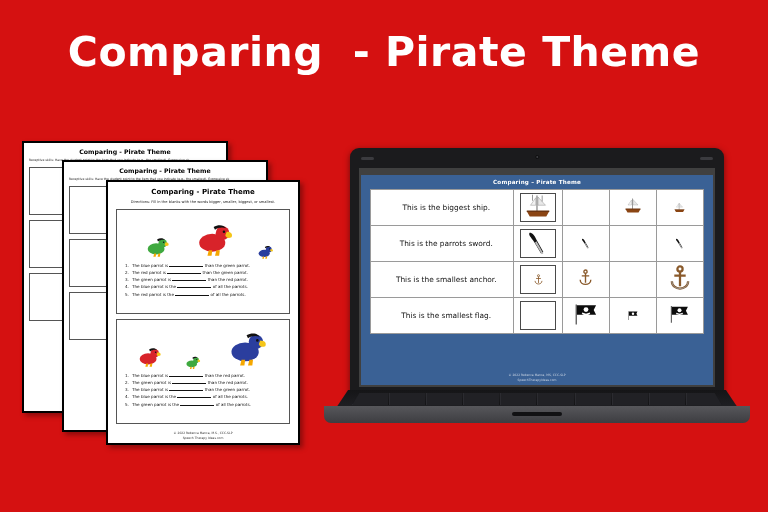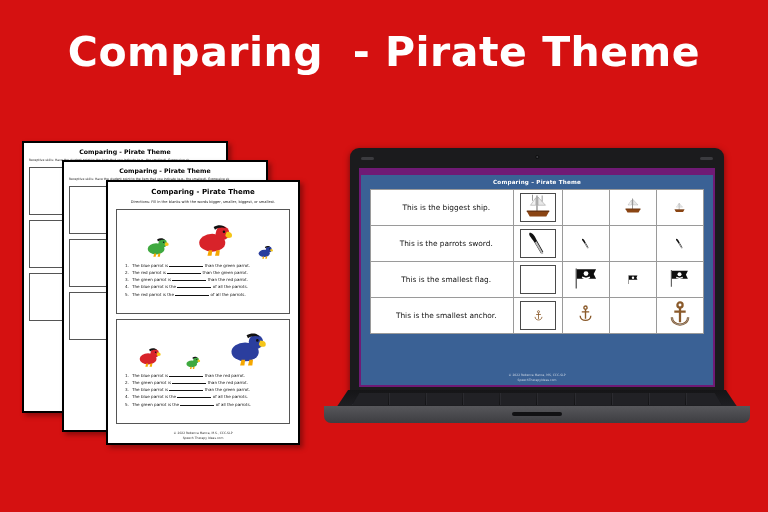--- a/index.html
+++ b/index.html
@@ -99,21 +99,21 @@
   #cam{
     position:absolute; left:50%; top:7px; transform:translateX(-50%);
     width:3.5px; height:3.5px; border-radius:50%;
     background:#3a3a3e; border:0.8px solid #0b0b0c;
   }
   .lid-tab{ position:absolute; top:9px; width:13px; height:3px; border-radius:2px; background:#3b3b3f;}
   #lid-tab-l{ left:11px; }
   #lid-tab-r{ right:11px; }
   #screen{
     position:absolute; left:9px; top:20px; right:9px; bottom:7px;
-    background:#701a75;
+    background:#404040;
     padding:4px 0 16px 0;
   }
   #slide{
     position:absolute; left:2px; top:7px; right:2px; bottom:2px;
     background:#3A6195;
     padding:4px 9px 0 9px;
   }
   #slide-title{
     text-align:center; color:#ffffff; font-weight:700;
     font-size:5.6px; letter-spacing:.2px; margin-bottom:4px;
@@ -419,20 +419,51 @@
                 <span class="icon-wrap">
                   <svg width="12" height="12" viewBox="0 0 34 34">
                       <path d="M6 5c4 0 6 3 9 9l9 16-3 2-9-15C8 11 4 8 6 5z" fill="#111"></path>
                       <path d="M15 16c3 5 6 11 9 16l-2 1-9-15z" fill="#b9b9b9"></path>
                     </svg>
                 </span>
               </td>
             </tr>
 
             <tr>
+              <td class="prompt">This is the smallest anchor.</td>
+              <td class="answer">
+                <div class="abox"></div>
+                <span class="icon-wrap">
+                  <svg width="11" height="11" viewBox="0 0 32 32">
+                      <circle cx="16" cy="5" r="3" fill="none" stroke="#8a5a2b" stroke-width="2.4"></circle>
+                      <path d="M16 8v18M9 13h14M6 20c0 6 5 9 10 9s10-3 10-9" fill="none" stroke="#8a5a2b" stroke-width="2.4"></path>
+                    </svg>
+                </span>
+              </td>
+              <td class="opt">
+                <span class="icon-wrap">
+                  <svg width="17" height="17" viewBox="0 0 32 32">
+                      <circle cx="16" cy="5" r="3" fill="none" stroke="#8a5a2b" stroke-width="2.6"></circle>
+                      <path d="M16 8v18M9 13h14M6 20c0 6 5 9 10 9s10-3 10-9" fill="none" stroke="#8a5a2b" stroke-width="2.6"></path>
+                    </svg>
+                </span>
+              </td>
+              <td class="opt"></td>
+              <td class="opt">
+                <span class="icon-wrap">
+                  <svg width="26" height="26" viewBox="0 0 32 32">
+                      <circle cx="16" cy="5" r="3.2" fill="none" stroke="#8a5a2b" stroke-width="2.8"></circle>
+                      <path d="M16 8v18M9 13h14M6 20c0 6 5 9 10 9s10-3 10-9" fill="none" stroke="#8a5a2b" stroke-width="2.8"></path>
+                      <path d="M6 20c0 6 5 9 10 9s10-3 10-9" fill="none" stroke="#9a9a9a" stroke-width="1.2"></path>
+                    </svg>
+                </span>
+              </td>
+            </tr>
+
+            <tr>
               <td class="prompt">This is the smallest flag.</td>
               <td class="answer">
                 <div class="abox"></div>
               </td>
               <td class="opt">
                 <span class="icon-wrap">
                   <svg width="28" height="24" viewBox="0 0 34 30">
                       <path d="M4 3h1.6v25H4z" fill="#555"></path>
                       <path d="M5.6 4h24l-3 6 3 6h-24z" fill="#0d0d0d"></path>
                       <circle cx="17" cy="9.5" r="3" fill="#fff"></circle>
@@ -453,51 +484,20 @@
                 <span class="icon-wrap">
                   <svg width="23" height="20" viewBox="0 0 34 30">
                       <path d="M4 3h1.6v25H4z" fill="#555"></path>
                       <path d="M5.6 4h24l-3 6 3 6h-24z" fill="#0d0d0d"></path>
                       <circle cx="17" cy="9.5" r="3" fill="#fff"></circle>
                       <path d="M12 14l10 3M22 14l-10 3" stroke="#fff" stroke-width="1.6"></path>
                     </svg>
                 </span>
               </td>
             </tr>
-
-            <tr>
-              <td class="prompt">This is the smallest anchor.</td>
-              <td class="answer">
-                <div class="abox"></div>
-                <span class="icon-wrap">
-                  <svg width="11" height="11" viewBox="0 0 32 32">
-                      <circle cx="16" cy="5" r="3" fill="none" stroke="#8a5a2b" stroke-width="2.4"></circle>
-                      <path d="M16 8v18M9 13h14M6 20c0 6 5 9 10 9s10-3 10-9" fill="none" stroke="#8a5a2b" stroke-width="2.4"></path>
-                    </svg>
-                </span>
-              </td>
-              <td class="opt">
-                <span class="icon-wrap">
-                  <svg width="17" height="17" viewBox="0 0 32 32">
-                      <circle cx="16" cy="5" r="3" fill="none" stroke="#8a5a2b" stroke-width="2.6"></circle>
-                      <path d="M16 8v18M9 13h14M6 20c0 6 5 9 10 9s10-3 10-9" fill="none" stroke="#8a5a2b" stroke-width="2.6"></path>
-                    </svg>
-                </span>
-              </td>
-              <td class="opt"></td>
-              <td class="opt">
-                <span class="icon-wrap">
-                  <svg width="26" height="26" viewBox="0 0 32 32">
-                      <circle cx="16" cy="5" r="3.2" fill="none" stroke="#8a5a2b" stroke-width="2.8"></circle>
-                      <path d="M16 8v18M9 13h14M6 20c0 6 5 9 10 9s10-3 10-9" fill="none" stroke="#8a5a2b" stroke-width="2.8"></path>
-                      <path d="M6 20c0 6 5 9 10 9s10-3 10-9" fill="none" stroke="#9a9a9a" stroke-width="1.2"></path>
-                    </svg>
-                </span>
-              </td>
-            </tr>
           </tbody>
         </table>
 
         <div id="slide-foot">
           <div>© 2022 Rebecca Manca, MS, CCC-SLP</div>
           <div>SpeechTherapyIdeas.com</div>
         </div>
       </div>
     </div>
   </div>

